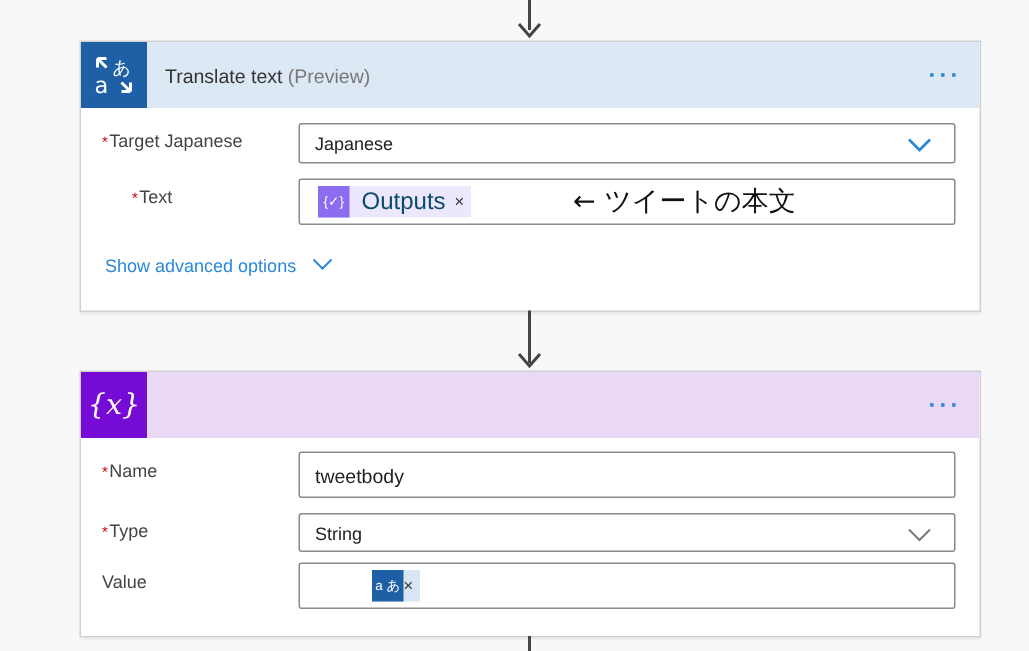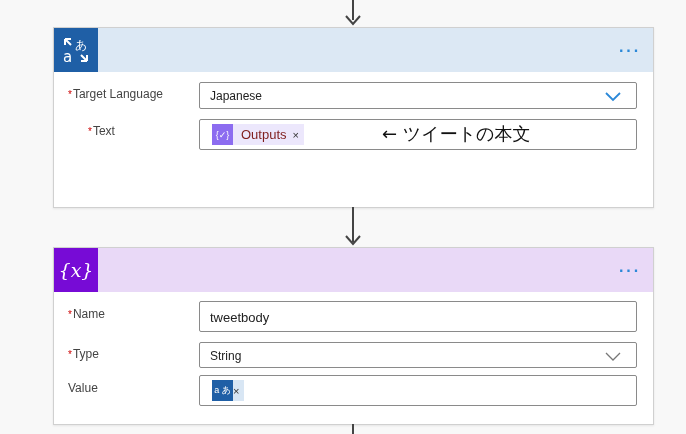--- a/index.html
+++ b/index.html
@@ -13,21 +13,21 @@
   .hdr-title .sub{color:#777;}
   .more{position:absolute;right:12px;top:14px;color:#2b88d8;font-size:16px;letter-spacing:2px;font-weight:bold;}
   .row{position:absolute;left:0;right:0;}
   .label{position:absolute;left:14px;font-size:12px;color:#444;}
   .req{color:#c00;font-size:10px;margin-right:1px;}
   .field{position:absolute;left:145px;width:438px;height:27px;border:1px solid #8a8a8a;border-radius:2px;background:#fff;box-sizing:border-box;padding-left:28px;}
   .field .val{position:absolute;left:10px;top:6px;font-size:12px;color:#222;}
   .chev{position:absolute;right:14px;top:6px;}
   .token{position:absolute;left:12px;top:3px;height:21px;display:flex;align-items:center;}
   .token .ticon{width:21px;height:21px;display:flex;align-items:center;justify-content:center;color:#fff;font-size:9px;}
-  .token .tlabel{padding:0 6px 0 8px;font-size:13px;color:#7f1d1d;height:21px;line-height:21px;}
+  .token .tlabel{padding:0 6px 0 8px;font-size:16px;color:#0c4a6e;height:21px;line-height:21px;}
   .token .tx{font-size:11px;color:#333;padding-right:5px;}
   .adv{position:absolute;left:16px;color:#2b88d8;font-size:12px;}
   .annot{position:absolute;left:382px;top:122px;font-size:18px;color:#111;font-family:"DejaVu Sans",sans-serif;}
 </style>
 </head>
 <body>
 
 <div class="arrow" style="top:0;height:27px;">
   <div class="line" style="top:0;height:20px;"></div>
   <svg style="position:absolute;left:0;top:14px" width="20" height="12">
@@ -38,44 +38,50 @@
 <div class="card" style="top:27px;height:179px;">
   <div class="card-header" style="background:#dce8f4;">
     <div class="hdr-icon" style="background:#1f5fa6;">
       <svg width="28" height="28" viewBox="0 0 28 28">
           <text x="1" y="26" fill="#fff" font-size="15" font-family="DejaVu Sans">a</text>
           <text x="13" y="13" fill="#fff" font-size="12" font-family="DejaVu Sans">あ</text>
           <path d="M3 3 l6 0 M3 3 l0 6 M3 3 l6 6" stroke="#fff" stroke-width="2" fill="none"></path>
           <path d="M25 25 l-6 0 M25 25 l0 -6 M25 25 l-6 -6" stroke="#fff" stroke-width="2" fill="none"></path>
         </svg>
     </div>
+    <div class="hdr-title"><span>Translate text</span> <span class="sub">(Preview)</span></div>
     <div class="more">···</div>
   </div>
 
   <div class="row" style="top:54px;">
-    <div class="label" style="top:5px;"><span class="req">*</span><span>Target Language</span></div>
+    <div class="label" style="top:5px;"><span class="req">*</span><span>Target Japanese</span></div>
     <div class="field" style="top:0;">
       <span class="val">Japanese</span>
       <svg class="chev" width="18" height="14">
           <polyline points="2,4 9,11 16,4" fill="none" stroke="#2b88d8" stroke-width="1.8"></polyline>
         </svg>
     </div>
   </div>
 
   <div class="row" style="top:91px;">
     <div class="label" style="top:5px;margin-left:20px;"><span class="req">*</span><span>Text</span></div>
     <div class="field" style="top:0;height:31px;">
       <div class="token" style="top:4px;background:#ece7fc;">
         <div class="ticon" style="background:#8c6cf0;">{✓}</div>
         <span class="tlabel">Outputs</span>
         <span class="tx">×</span>
       </div>
     </div>
   </div>
 
+  <div class="adv" style="top:142px;"><span>Show advanced options</span>
+    <svg width="16" height="10" style="margin-left:6px">
+        <polyline points="2,2 8,8 14,2" fill="none" stroke="#2b88d8" stroke-width="1.3"></polyline>
+      </svg>
+  </div>
 </div>
 
 <div class="annot">← ツイートの本文</div>
 
 <div class="arrow" style="top:207px;height:40px;">
   <div class="line" style="top:0;height:35px;"></div>
   <svg style="position:absolute;left:0;top:27px" width="20" height="12">
       <polyline points="3,2 10,10 17,2" fill="none" stroke="#444" stroke-width="2"></polyline>
     </svg>
 </div>
@@ -99,21 +105,21 @@
       <span class="val">String</span>
       <svg class="chev" width="18" height="14">
           <polyline points="2,4 9,11 16,4" fill="none" stroke="#777" stroke-width="1.3"></polyline>
         </svg>
     </div>
   </div>
 
   <div class="row" style="top:127px;">
     <div class="label" style="top:6px;">Value</div>
     <div class="field" style="top:0;height:31px;">
-      <div class="token" style="top:4px;background:#d8e6f4;">
+      <div class="token" style="top:4px;background:#d8e6f4;margin-left:36px;">
         <div class="ticon" style="background:#1f5fa6;">a あ</div>
         <span class="tx">×</span>
       </div>
     </div>
   </div>
 </div>
 
 <div class="arrow" style="top:424px;height:10px;">
   <div class="line" style="top:0;height:10px;"></div>
 </div>

